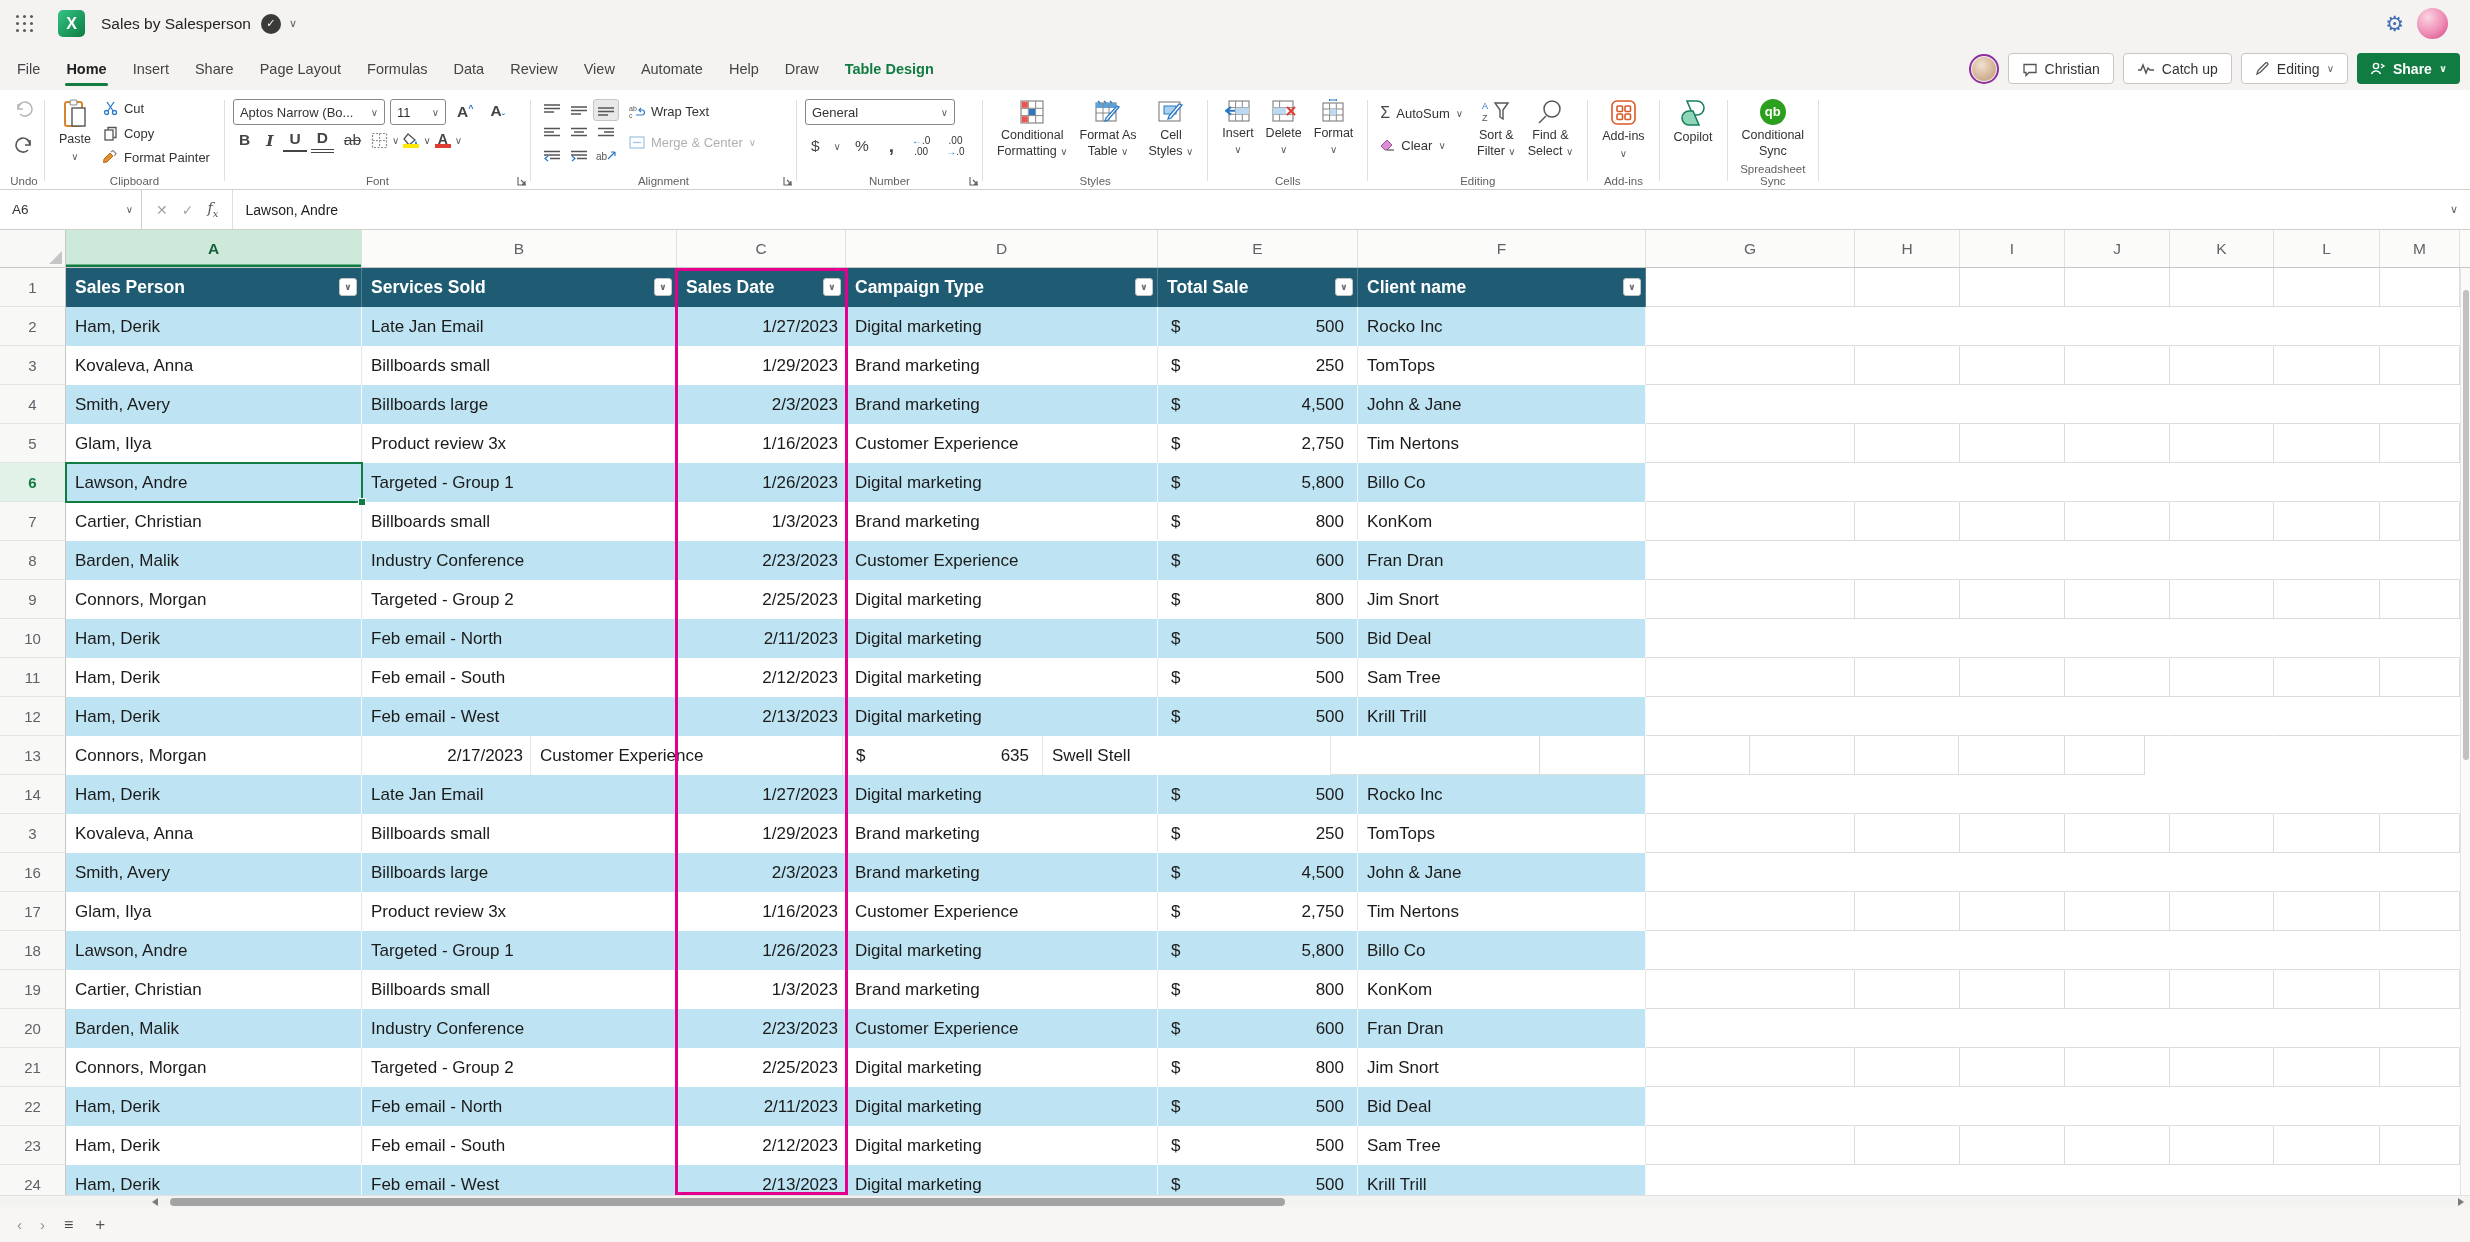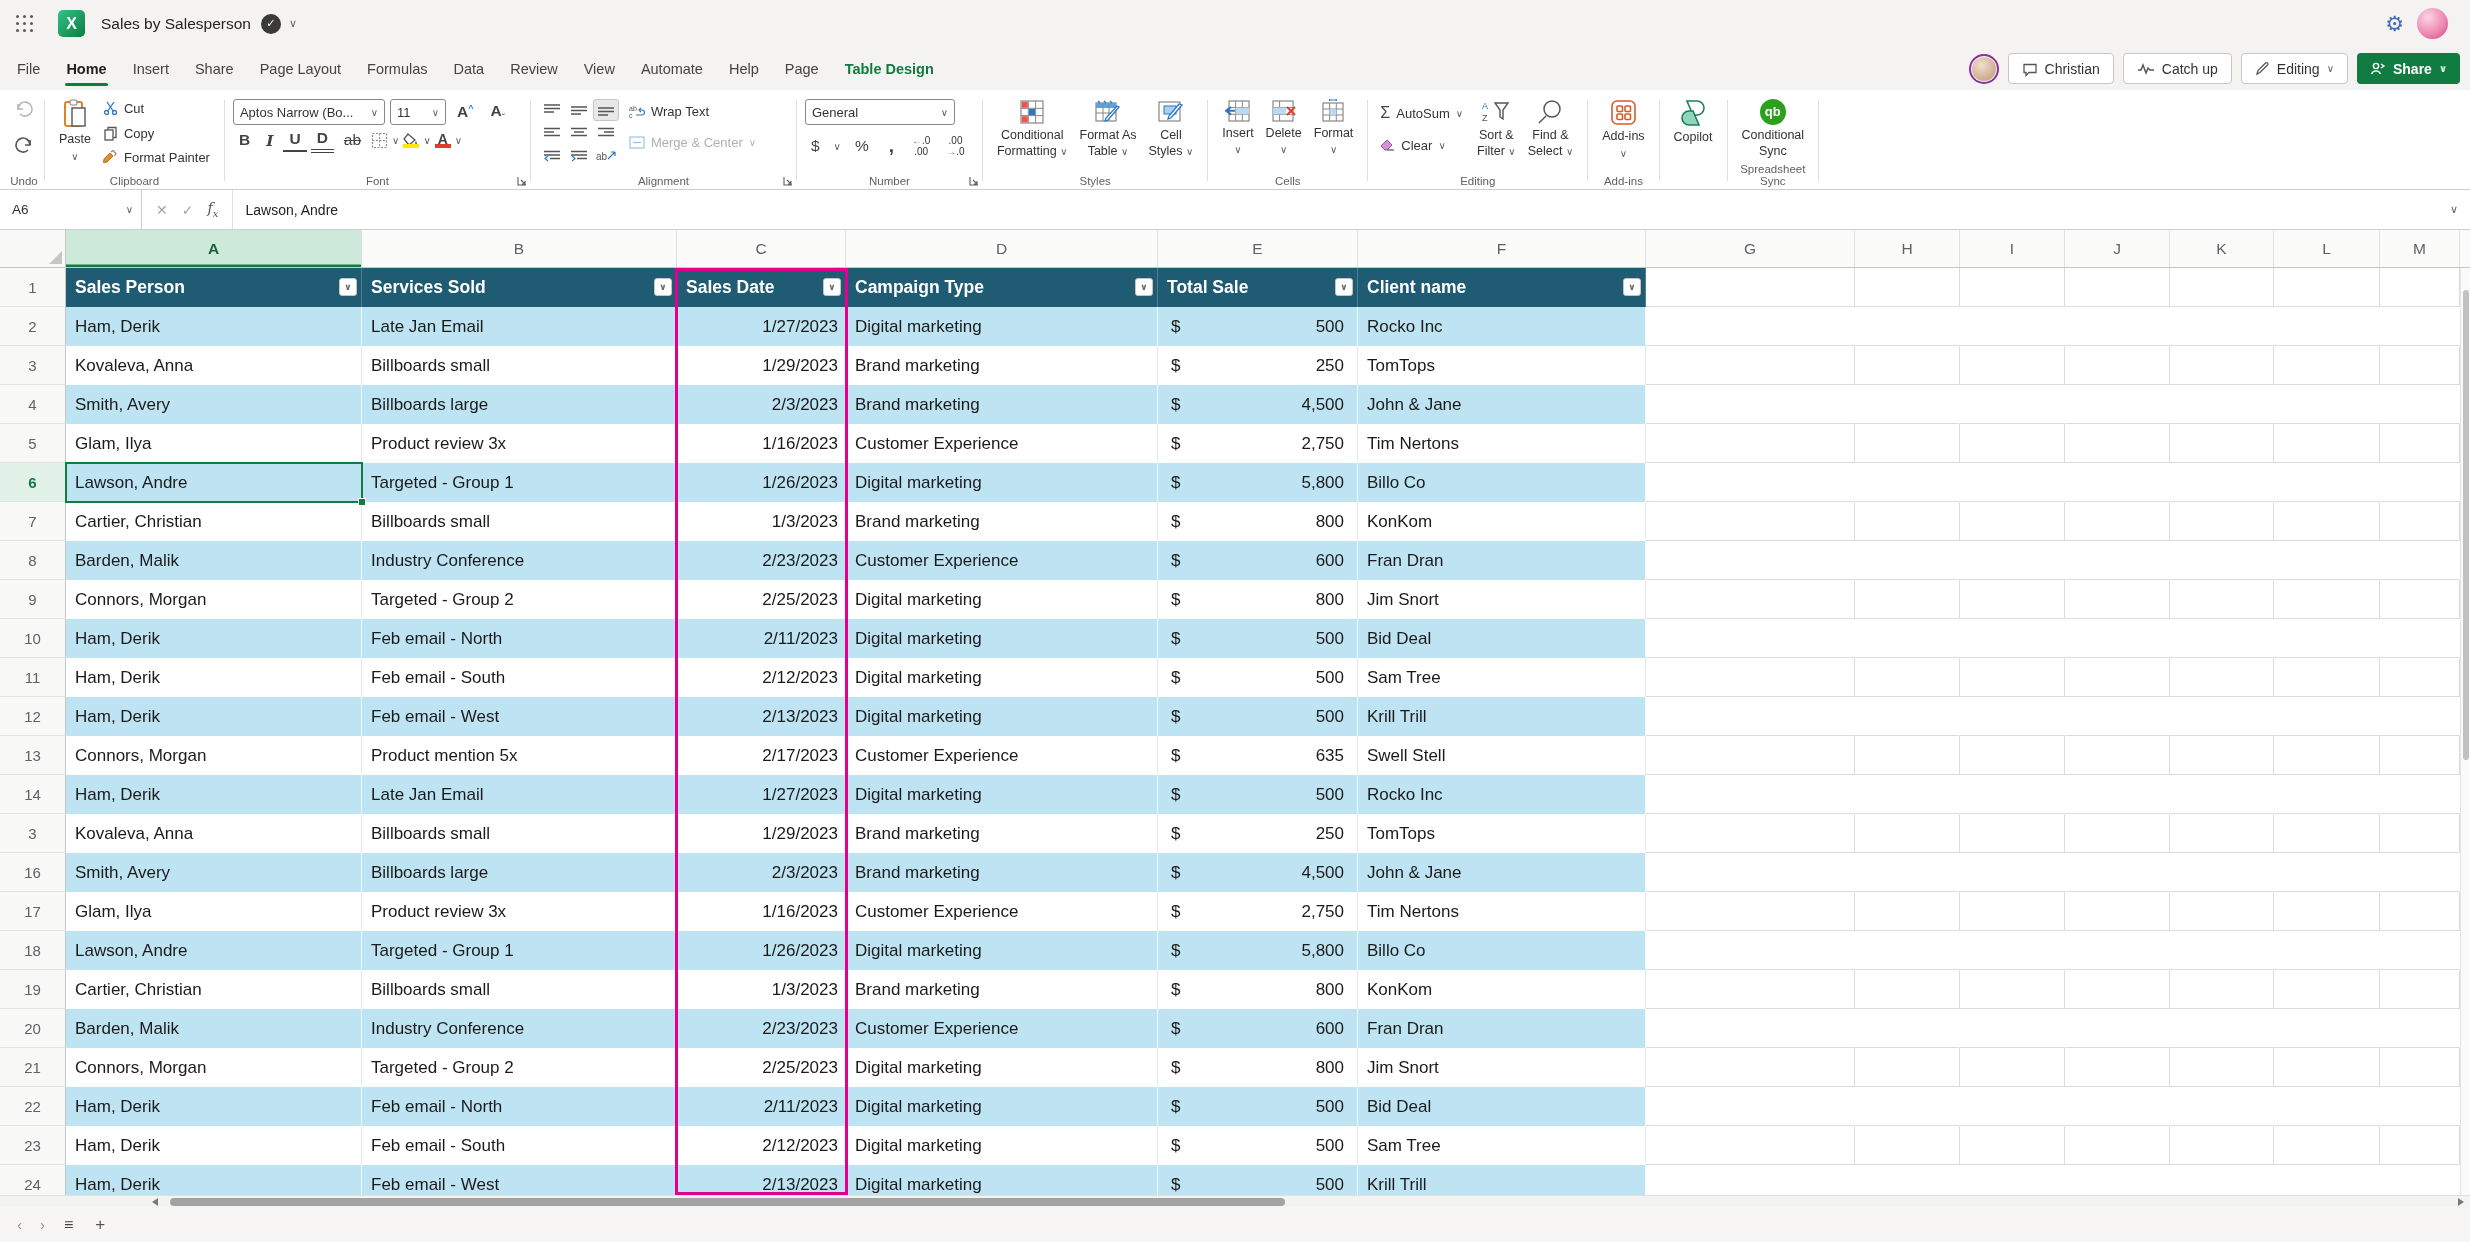--- a/index.html
+++ b/index.html
@@ -150,21 +150,21 @@
       <div class="mtab active">Home</div>
       <div class="mtab">Insert</div>
       <div class="mtab">Share</div>
       <div class="mtab">Page Layout</div>
       <div class="mtab">Formulas</div>
       <div class="mtab">Data</div>
       <div class="mtab">Review</div>
       <div class="mtab">View</div>
       <div class="mtab">Automate</div>
       <div class="mtab">Help</div>
-      <div class="mtab">Page</div>
+      <div class="mtab">Draw</div>
       <div class="mtab ctx">Table Design</div>
     </div>
   <div class="tab-actions">
     <div class="presence"></div>
     <div class="pillbtn">
       <svg width="16" height="16" viewBox="0 0 16 16">
           <path d="M2 3.5 h12 v8 h-7 l-3 3 v-3 h-2 z" fill="none" stroke="#555" stroke-width="1.3"></path>
         </svg>
       <span>Christian</span>
     </div>
@@ -803,21 +803,20 @@
         <div class="cell empty" style="width: 105px;"></div>
         <div class="cell empty" style="width: 105px;"></div>
         <div class="cell empty" style="width: 105px;"></div>
         <div class="cell empty" style="width: 104px;"></div>
         <div class="cell empty" style="width: 106px;"></div>
         <div class="cell empty" style="width: 80px;"></div>
       </div>
       <div class="grow">
         <div class="gut">13</div>
         <div class="cell" style="width: 296px;">Connors, Morgan</div>
-        <div class="cell" style="width: 315px;">Product mention 5x</div>
         <div class="cell num" style="width: 169px;">2/17/2023</div>
         <div class="cell" style="width: 312px;">Customer Experience</div>
         <div class="cell money" style="width: 200px;">
           <span>$</span>
           <span class="amt">635</span>
         </div>
         <div class="cell" style="width: 288px;">Swell Stell</div>
         <div class="cell empty" style="width: 209px;"></div>
         <div class="cell empty" style="width: 105px;"></div>
         <div class="cell empty" style="width: 105px;"></div>

